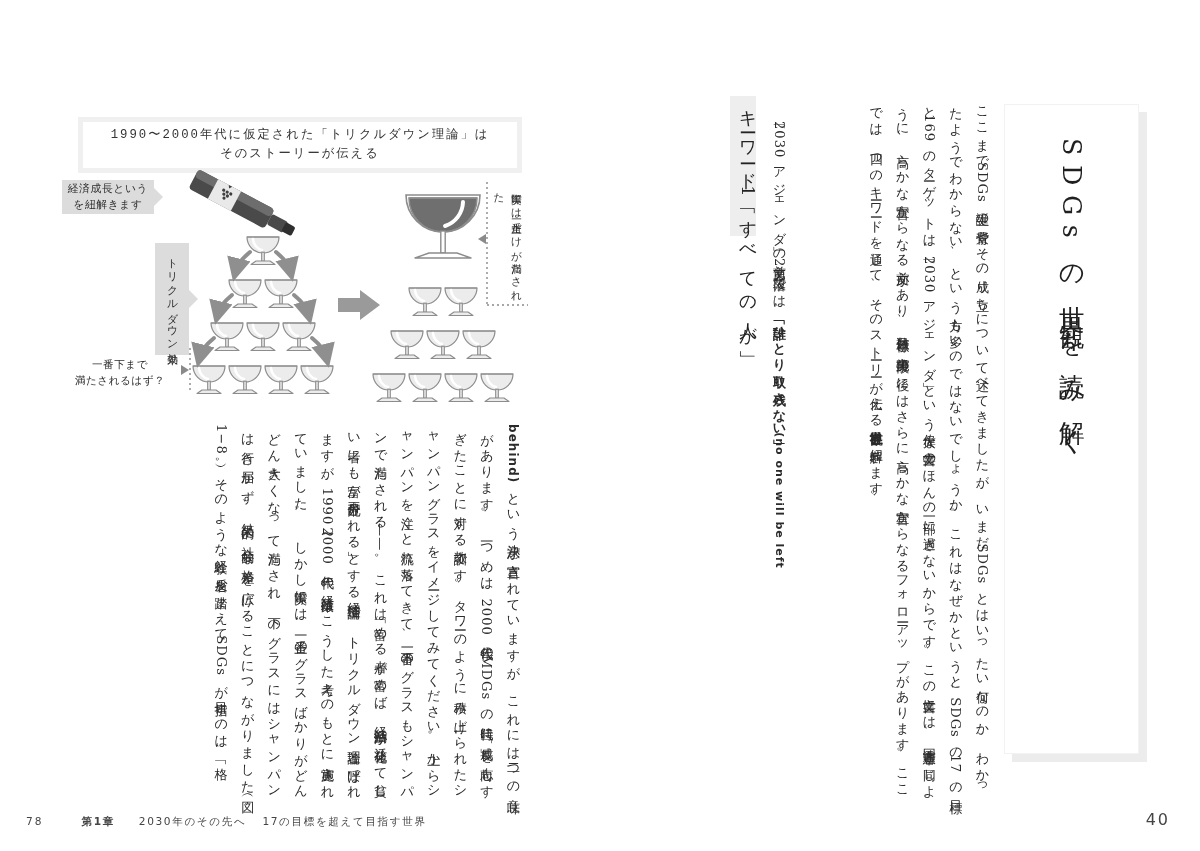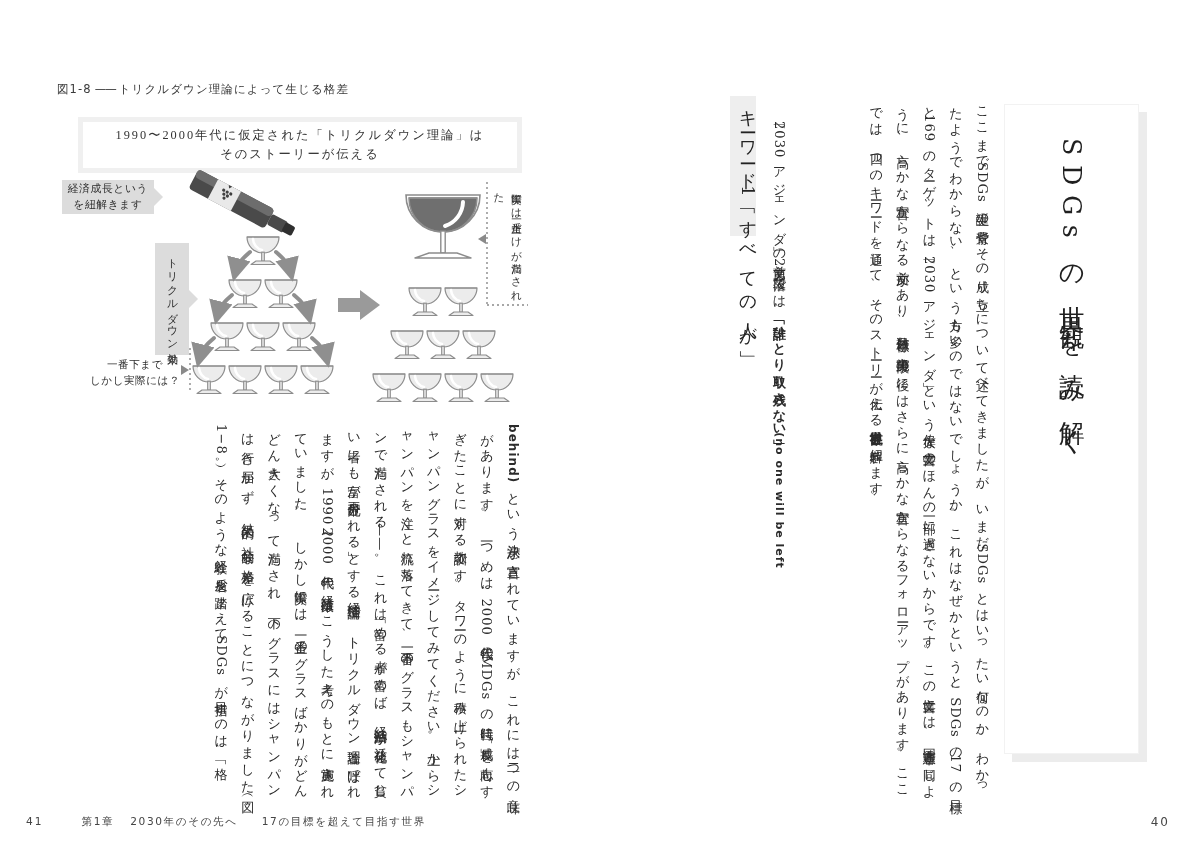--- a/index.html
+++ b/index.html
@@ -53,21 +53,21 @@
     background: #ffffff;
     width: 434px; height: 46px;
     display: flex;
     flex-direction: column;
     align-items: center;
     justify-content: center;
     font-size: 12.3px;
     letter-spacing: 2.0px;
     line-height: 1.55;
     color: #333;
-    font-family: Liberation Serif, serif;
+    font-family: Liberation Mono, monospace;
   }
 
   
   .callout {
     position: absolute;
     background: #dcdcdc;
     color: #2d2d2d;
     font-size: 10.8px;
     line-height: 1.5;
     letter-spacing: 0.6px;
@@ -110,21 +110,21 @@
   .plain-label {
     position: absolute;
     font-size: 10.6px;
     line-height: 1.55;
     letter-spacing: 0.5px;
     color: #2d2d2d;
     text-align: center;
     font-family: "DejaVu Sans", "Liberation Sans", sans-serif;
   }
   #label-bottom {
-    left: 83px; top: 356px;
+    left: 68px; top: 356px;
     width: 104px;
   }
   #label-topfilled {
     position: absolute;
     left: 490px; top: 185px;
     height: 118px;
     writing-mode: vertical-rl;
     font-size: 10.6px;
     letter-spacing: 1.0px;
     line-height: 1.65;
@@ -250,42 +250,39 @@
     left: 26px; bottom: 22px;
     font-size: 10.6px;
     letter-spacing: 1.6px;
     color: #454545;
     display: flex;
     align-items: baseline;
     gap: 0;
     font-family: "DejaVu Sans", "Liberation Sans", sans-serif;
   }
   .footer-left .pgno { margin-right: 38px; letter-spacing: 2px; }
-  .footer-left .chap { margin-right: 16px; font-weight: 400; text-align: right; }
-  .footer-left .sec1 { margin-right: 24px; }
+  .footer-left .chap { margin-right: 24px; font-weight: 700; text-align: right; }
+  .footer-left .sec1 { margin-right: 16px; }
 
   .footer-right {
     position: absolute;
     right: 30px; bottom: 22px;
-    font-size: 12px;
+    font-size: 16px;
     letter-spacing: 2px;
     color: #454545;
     font-family: "DejaVu Sans", "Liberation Sans", sans-serif;
   }
 </style>
 </head>
 <body>
 
 <div class="spread">
 
   <div class="page-left">
 
-    <div class="fig-caption">
-      <span>図1-8</span><span class="dash">——</span><span>トリクルダウン理論によって生じる格差</span>
-    </div>
 
     <div class="fig-title-box">
       <div class="fig-title-inner">
         <div>1990〜2000年代に仮定された「トリクルダウン理論」は</div>
         <div>そのストーリーが伝える</div>
       </div>
     </div>
 
     <div class="fig-stage">
 
@@ -391,30 +388,30 @@
         <div>
           <div>経済成長という</div>
           <div>を紐解きます</div>
         </div>
       </div>
 
       <div class="callout point-right" id="callout-trickle">トリクルダウン効果</div>
 
       <div class="plain-label" id="label-bottom">
         <div>一番下まで</div>
-        <div>しかし実際には？</div>
+        <div>満たされるはず？</div>
       </div>
 
       <div id="label-topfilled">実際には一番上だけが満たされた</div>
     </div>
 
     <div class="body-left"><span class="latin">behind)</span><span>という決意が宣言されていますが、これには二つの意味があります。　一つめは、2000年代のMDGsの時代に「成長」を志向しすぎたことに対する教訓です。タワーのように積み上げられたシャンパングラスをイメージしてみてください。上からシャンパンを注ぐと流れ落ちてきて、一番下のグラスもシャンパンで満たされる——。これは「富める者が富めば、経済活動が活発化して貧しい者にも富が再分配される」とする経済理論で、トリクルダウン理論と呼ばれますが、1990〜2000年代の経済政策はこうした考えのもとに実施されていました。　しかし実際には、一番上のグラスばかりがどんどん大きくなって満たされ、下のグラスにはシャンパンは行き届かず、結果的に社会的な格差を広げることにつながりました（図1−8）。そのような経験と反省を踏まえてSDGsが目指すのは、「格</span></div>
 
     <div class="footer-left">
-      <span class="pgno">41</span>
+      <span class="pgno">78</span>
       <span class="chap">第1章</span>
       <span class="sec1">2030年のその先へ</span>
       <span>17の目標を超えて目指す世界</span>
     </div>
   </div>
 
   <div class="page-right">
 
     <div class="kw-band"></div>
     <div class="kw-heading">キーワード1「すべての人が」</div>

